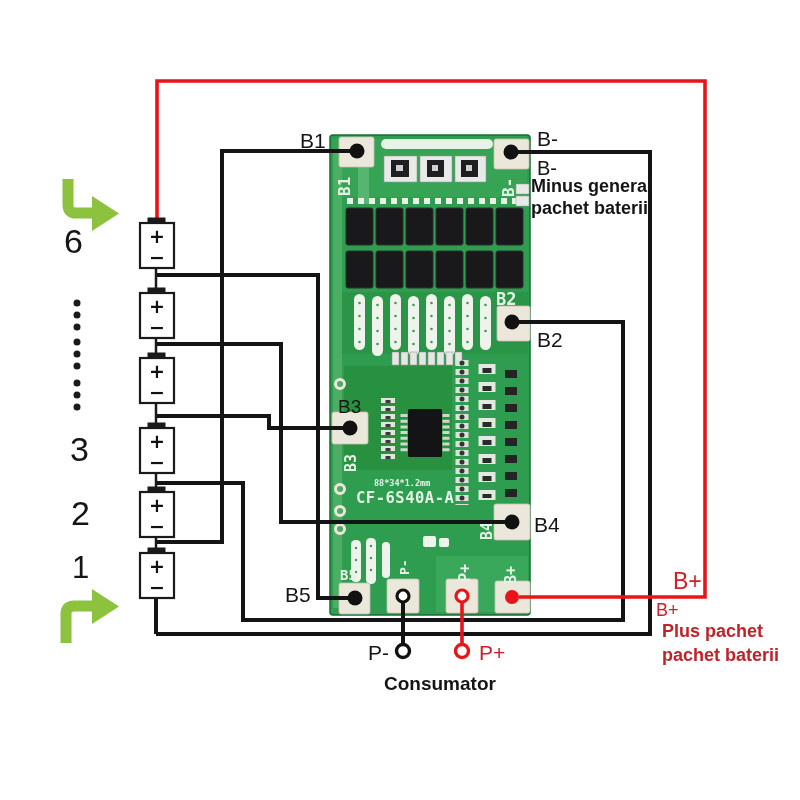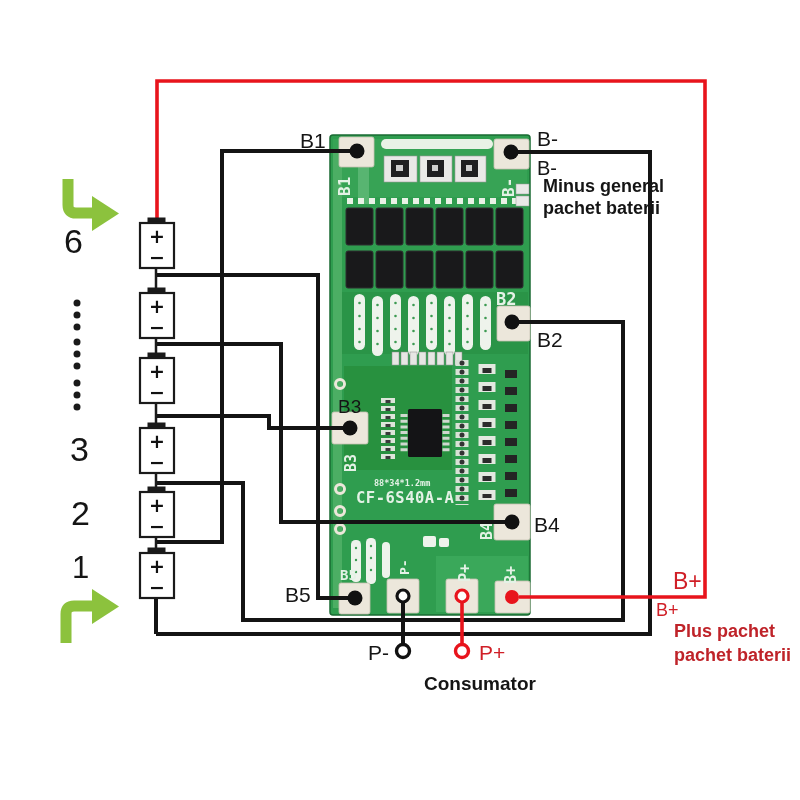--- a/index.html
+++ b/index.html
@@ -1,21 +1,21 @@
 <!DOCTYPE html>
 <html><head>
 <meta charset="utf-8">
 <style>
   html,body{margin:0;padding:0;background:#ffffff;}
   .stage{position:relative;width:800px;height:800px;background:#ffffff;overflow:hidden;
          font-family:"Liberation Sans",sans-serif;}
   .stage svg{position:absolute;left:0;top:0;}
   .lbl{position:absolute;line-height:1;white-space:nowrap;color:#151515;
        font-family:"Liberation Sans",sans-serif;}
-  .b{font-weight:bold;padding-left:12px;}
+  .b{font-weight:bold;}
   .red{color:#d01f27;}
   .dred{color:#bf2329;}
   .silk{font-family:"DejaVu Sans Mono","Liberation Mono",monospace;font-weight:bold;}
   .battsign{font-family:"DejaVu Sans",sans-serif;font-weight:bold;}
 </style>
 </head>
 <body>
 
 <div class="stage">
 
@@ -257,21 +257,21 @@
   <span class="lbl b" style="left:531px;top:177px;font-size:18px;">Minus general</span>
   <span class="lbl b" style="left:531px;top:199px;font-size:18px;">pachet baterii</span>
 
   <span class="lbl" style="left:537px;top:329px;font-size:21px;">B2</span>
   <span class="lbl" style="left:338px;top:397px;font-size:19px;">B3</span>
   <span class="lbl" style="left:534px;top:514px;font-size:21px;">B4</span>
   <span class="lbl" style="left:285px;top:584px;font-size:21px;">B5</span>
 
   <span class="lbl" style="left:368px;top:642px;font-size:21px;">P-</span>
   <span class="lbl red" style="left:479px;top:642px;font-size:21px;">P+</span>
-  <span class="lbl b" style="left:384px;top:674px;font-size:19px;margin-left:28px;">Consumator</span>
+  <span class="lbl b" style="left:384px;top:674px;font-size:19px;">Consumator</span>
 
   <span class="lbl red" style="left:673px;top:570px;font-size:23px;">B+</span>
   <span class="lbl red" style="left:656px;top:601px;font-size:18px;">B+</span>
   <span class="lbl b dred" style="left:662px;top:622px;font-size:18px;">Plus pachet</span>
   <span class="lbl b dred" style="left:662px;top:646px;font-size:18px;">pachet baterii</span>
 </div>
 
 </div>
 
 </body></html>

